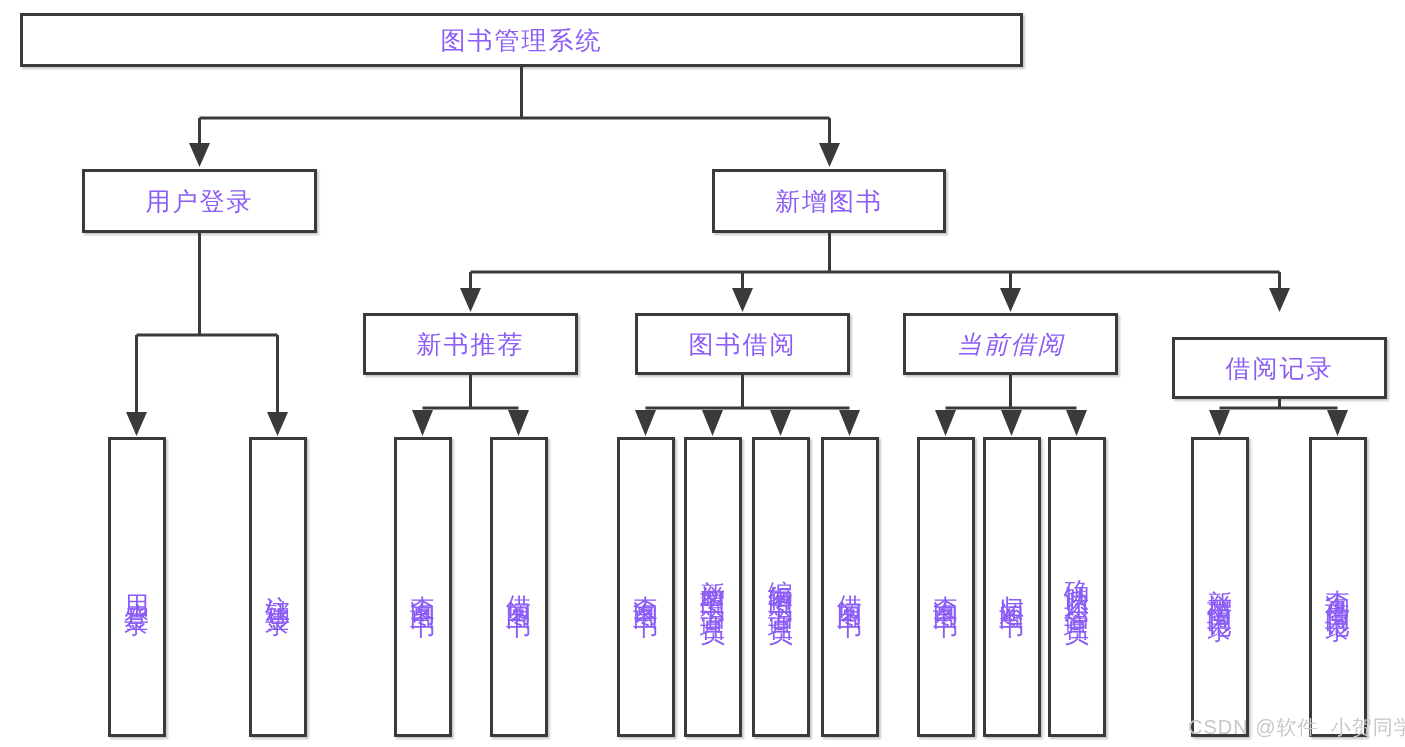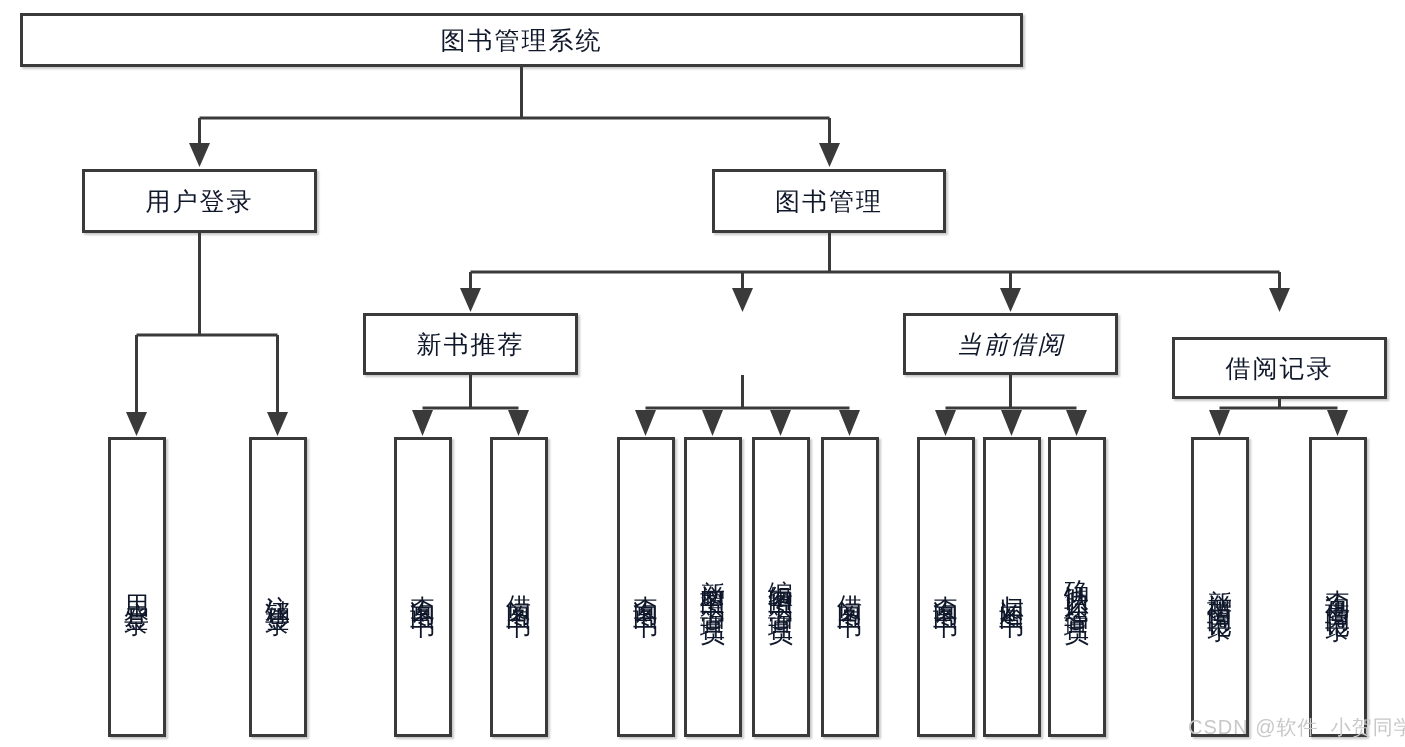--- a/index.html
+++ b/index.html
@@ -17,21 +17,21 @@
   .wires { position: absolute; left: 0; top: 0; width: 1405px; height: 747px; }
 
   .node {
     position: absolute;
     background: #ffffff;
     border: 3px solid #3a3a3a;
     box-shadow: 2px 2px 2px rgba(60,60,60,0.28);
     display: flex;
     align-items: center;
     justify-content: center;
-    color: #0f172a;
+    color: #8b5cf6;
   }
 
   .h-label { font-size: 25px; letter-spacing: 2px; white-space: nowrap; }
 
   .root   { left: 20px;  top: 13px;  width: 1003px; height: 54px; }
   .lvl2   { top: 169px;  height: 64px; }
   .lvl3   { top: 313px;  height: 62px; width: 215px; }
   .leaf   { top: 437px;  height: 300px; width: 58px; }
 
   .v-label {
@@ -108,25 +108,28 @@
   </svg>
 
   <div class="node root">
     <span class="h-label">图书管理系统</span>
   </div>
 
   <div class="node lvl2" style="left:82px; width:235px;">
     <span class="h-label">用户登录</span>
   </div>
   <div class="node lvl2" style="left:712px; width:234px;">
-    <span class="h-label">图书管理</span>
+    <span class="h-label">新增图书</span>
   </div>
 
   <div class="node lvl3" style="left:363px;">
     <span class="h-label">新书推荐</span>
+  </div>
+  <div class="node lvl3" style="left:635px;">
+    <span class="h-label">图书借阅</span>
   </div>
   <div class="node lvl3" style="left:903px;font-style:italic;">
     <span class="h-label">当前借阅</span>
   </div>
   <div class="node lvl3" style="left:1172px;margin-top:24px;">
     <span class="h-label">借阅记录</span>
   </div>
 
   <div class="node leaf" style="left:107.5px;">
     <span class="v-label">用户登录</span>

